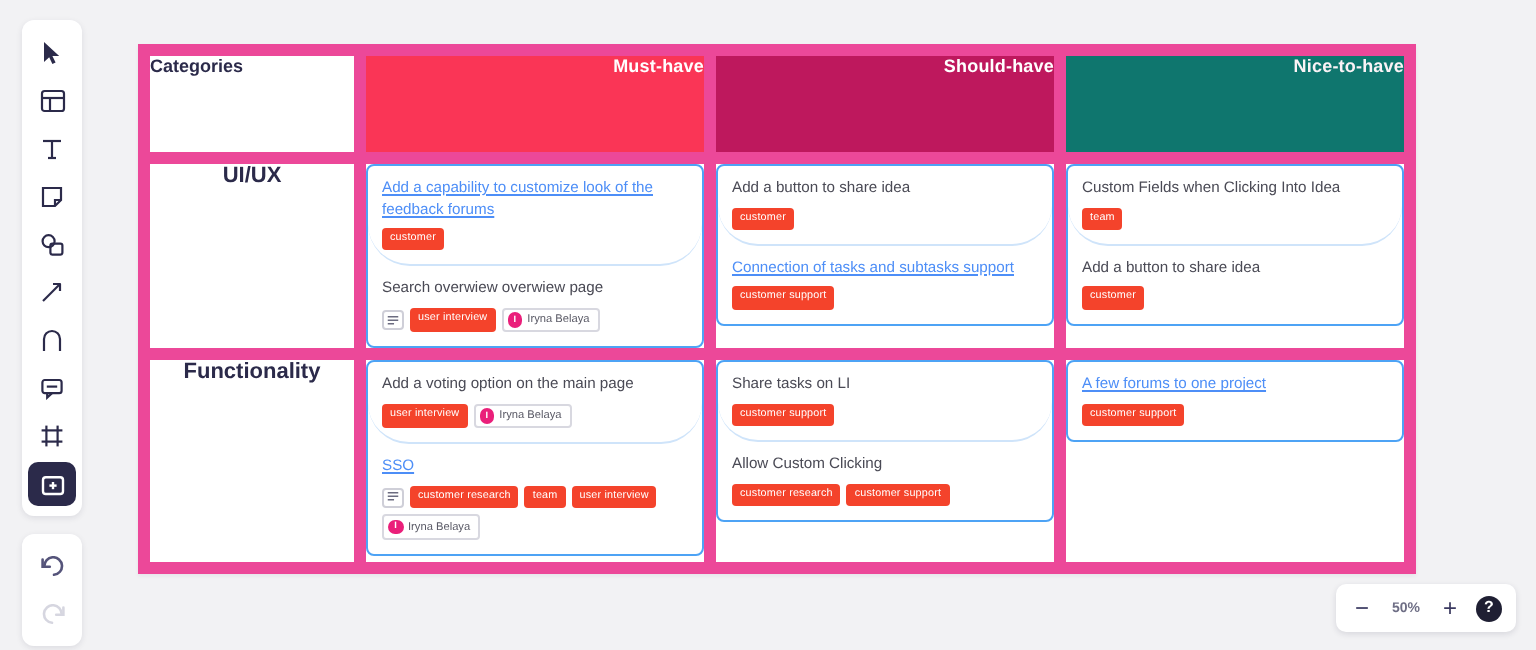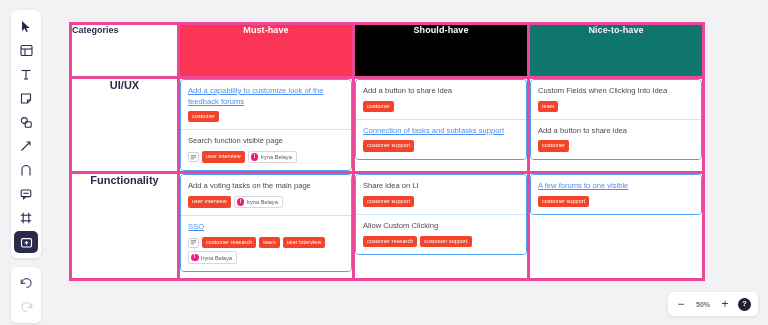--- a/index.html
+++ b/index.html
@@ -64,47 +64,47 @@
     width: 100%;
     border-collapse: collapse;
     table-layout: fixed;
     background: #ffffff;
     box-shadow: 0 1px 2px rgba(30,30,60,0.06);
   }
   .matrix col.c-cat { width: 108px; }
   .matrix col.c-col { width: 175px; }
 
   .matrix th, .matrix td {
-    border: 3px solid #ec4899;
+    border: 6px solid #ec4899;
     vertical-align: top;
     padding: 0;
   }
 
   
   .hdr-cat {
     background: #ffffff;
     font-size: 9px;
     font-weight: bold;
     color: #2b2a4a;
     text-align: left;
     padding: 22px 0 0 14px;
     height: 54px;
     vertical-align: top;
   }
   .hdr-col {
     height: 54px;
-    text-align: center;
+    text-align: right;
     vertical-align: middle;
     font-size: 9px;
     font-weight: bold;
     color: #ffffff;
     letter-spacing: 0.1px;
   }
   .hdr-must { background: #fa3556; }
-  .hdr-should { background: #000000; }
+  .hdr-should { background: #be185d; }
   .hdr-nice { background: #0f766e; color: #fbf3f6; }
 
   
   .row-label {
     font-size: 11px;
     font-weight: bold;
     color: #2b2a4a;
     padding-left: 14px;
     vertical-align: middle;
   }
@@ -120,20 +120,21 @@
     border: 1.6px solid #4da3f5;
     border-radius: 4px;
     overflow: hidden;
     background: #ffffff;
   }
   .stack.single { border-width: 1.2px; }
   .card {
     background: #ffffff;
     padding: 6px 7px 7px 7px;
     border-bottom: 1px solid #cfe4fa;
+    border-radius: 21px;
   }
   .card:last-child { border-bottom: none; }
   .card-title {
     font-size: 7.6px;
     line-height: 10.5px;
     color: #4a4a55;
     margin-bottom: 4px;
   }
   .card-title.link {
     color: #4d8ef7;
@@ -339,21 +340,21 @@
             <th class="row-label">UI/UX</th>
             <td class="cell">
               <div class="stack">
                 <div class="card">
                   <div class="card-title link">Add a capability to customize look of the feedback forums</div>
                   <div class="chip-row">
                     <span class="chip">customer</span>
                   </div>
                 </div>
                 <div class="card">
-                  <div class="card-title">Search function visible page</div>
+                  <div class="card-title">Search overwiew overwiew page</div>
                   <div class="chip-row">
                     <span class="chip-icon">
                       <svg width="7" height="7" viewBox="0 0 8 8" fill="none" stroke="#6c6c80" stroke-width="0.9">
                         <line x1="1" y1="1.6" x2="7" y2="1.6"></line>
                         <line x1="1" y1="3.6" x2="7" y2="3.6"></line>
                         <line x1="1" y1="5.6" x2="4.6" y2="5.6"></line>
                       </svg>
                     </span>
                     <span class="chip">user interview</span>
                     <span class="chip-user">
@@ -395,21 +396,21 @@
                   </div>
                 </div>
               </div>
             </td>
           </tr>
           <tr class="row-fn">
             <th class="row-label">Functionality</th>
             <td class="cell">
               <div class="stack">
                 <div class="card">
-                  <div class="card-title">Add a voting tasks on the main page</div>
+                  <div class="card-title">Add a voting option on the main page</div>
                   <div class="chip-row">
                     <span class="chip">user interview</span>
                     <span class="chip-user">
                       <span class="avatar">I</span>
                       <span class="chip-user-name">Iryna Belaya</span>
                     </span>
                   </div>
                 </div>
                 <div class="card">
                   <div class="card-title link">SSO</div>
@@ -428,38 +429,38 @@
                       <span class="avatar">I</span>
                       <span class="chip-user-name">Iryna Belaya</span>
                     </span>
                   </div>
                 </div>
               </div>
             </td>
             <td class="cell">
               <div class="stack">
                 <div class="card">
-                  <div class="card-title">Share idea on LI</div>
+                  <div class="card-title">Share tasks on LI</div>
                   <div class="chip-row">
                     <span class="chip">customer support</span>
                   </div>
                 </div>
                 <div class="card">
                   <div class="card-title">Allow Custom Clicking</div>
                   <div class="chip-row">
                     <span class="chip">customer research</span>
                     <span class="chip">customer support</span>
                   </div>
                 </div>
               </div>
             </td>
             <td class="cell">
               <div class="stack single">
                 <div class="card">
-                  <div class="card-title link">A few forums to one visible</div>
+                  <div class="card-title link">A few forums to one project</div>
                   <div class="chip-row">
                     <span class="chip">customer support</span>
                   </div>
                 </div>
               </div>
             </td>
           </tr>
         </tbody>
     </table>
   </div>

